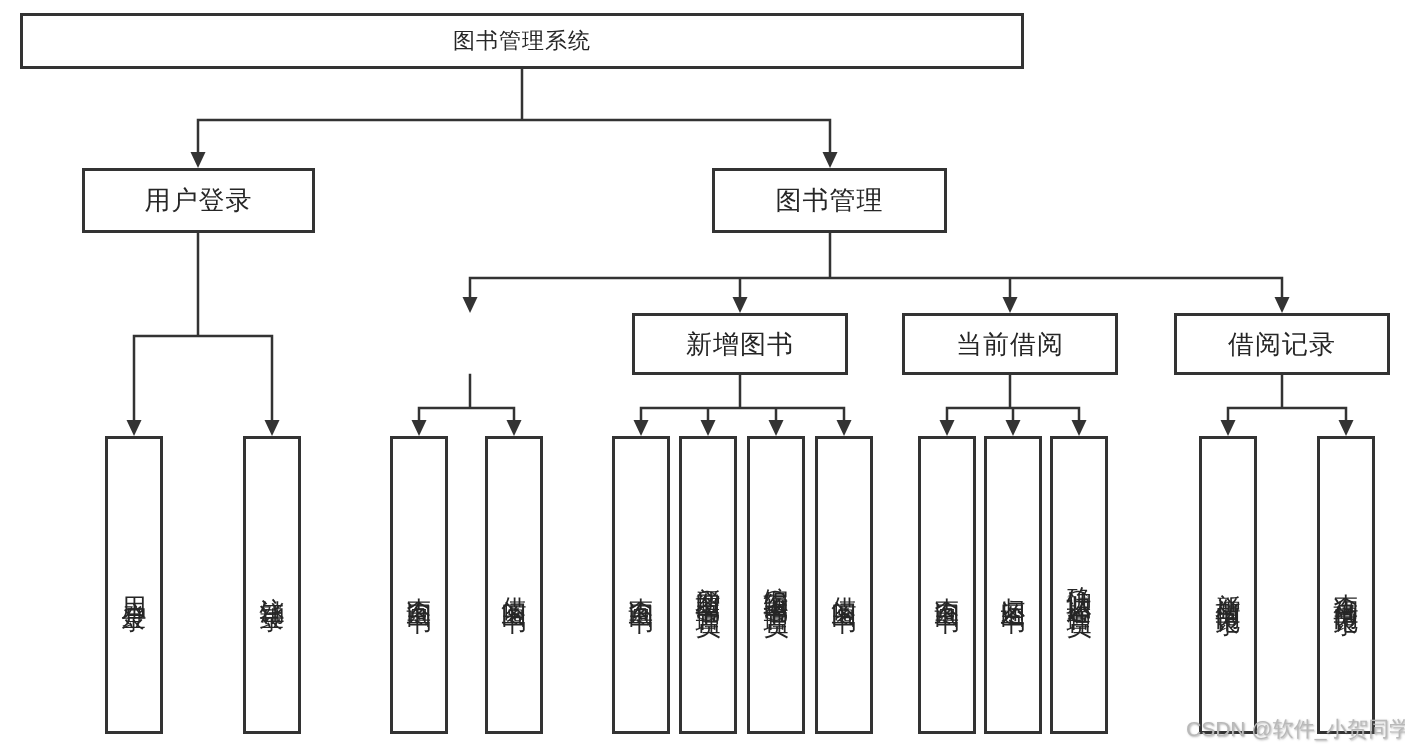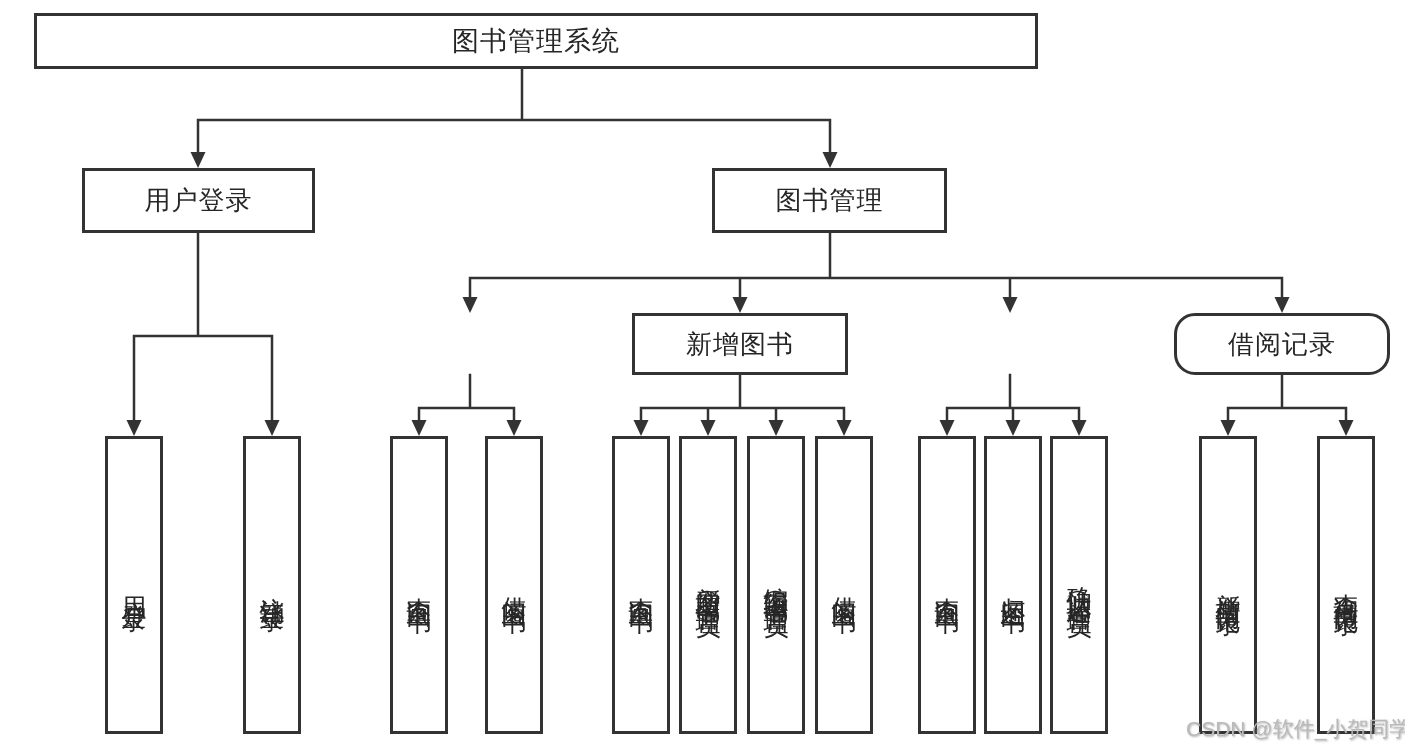--- a/index.html
+++ b/index.html
@@ -28,21 +28,21 @@
     display: flex;
     align-items: center;
     justify-content: center;
     color: #262626;
   }
   .h-node {
     font-size: 26px;
     letter-spacing: 1px;
     white-space: nowrap;
   }
-  .root-node { font-size: 27px; margin-left: 14px; }
+  .root-node { font-size: 22px; }
   .leaf {
     top: 436px;
     width: 58px;
     height: 298px;
   }
   .leaf span {
     writing-mode: vertical-rl;
     text-orientation: mixed;
     font-size: 25px;
     letter-spacing: 4px;
@@ -53,21 +53,21 @@
   
   #n-root   { left: 20px;  top: 13px;  width: 1004px; height: 56px; }
   
   #n-login  { left: 82px;  top: 168px; width: 233px;  height: 65px; }
   #n-mgmt   { left: 712px; top: 168px; width: 235px;  height: 65px; }
   
   .l3 { top: 313px; width: 216px; height: 62px; }
   #n-newbook { left: 362px;  }
   #n-borrow  { left: 632px;  }
   #n-current { left: 902px;  }
-  #n-records { left: 1174px; border-radius: 21px; }
+  #n-records { left: 1174px; }
   
   #lf-login1 { left: 105px; }
   #lf-login2 { left: 243px; }
   #lf-nb1 { left: 390px; }
   #lf-nb2 { left: 485px; }
   #lf-bb1 { left: 612px; }
   #lf-bb2 { left: 679px; }
   #lf-bb3 { left: 747px; }
   #lf-bb4 { left: 815px; }
   #lf-cb1 { left: 918px; }
@@ -138,20 +138,23 @@
   <div class="node h-node" id="n-login">
     <span>用户登录</span>
   </div>
   <div class="node h-node" id="n-mgmt">
     <span>图书管理</span>
   </div>
 
   <div class="node h-node l3" id="n-borrow">
     <span>新增图书</span>
   </div>
+  <div class="node h-node l3" id="n-current">
+    <span>当前借阅</span>
+  </div>
   <div class="node h-node l3" id="n-records">
     <span>借阅记录</span>
   </div>
 
   <div class="node leaf" id="lf-login1">
     <span>用户登录</span>
   </div>
   <div class="node leaf" id="lf-login2">
     <span>注销登录</span>
   </div>

